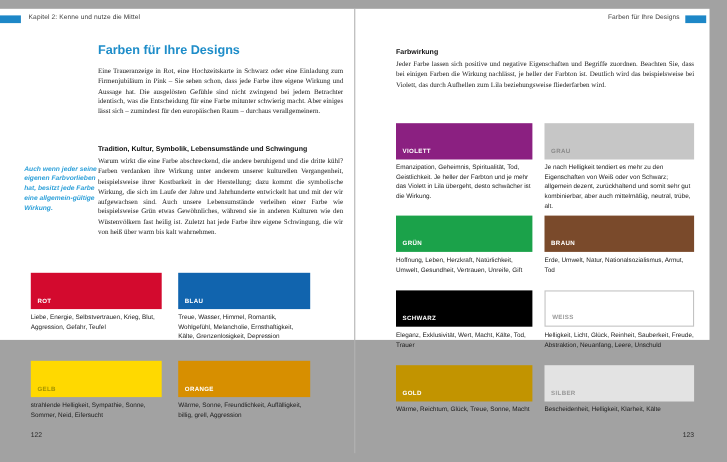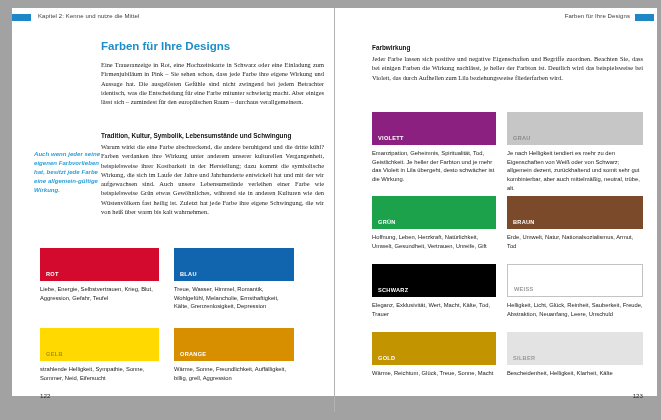--- a/index.html
+++ b/index.html
@@ -5,22 +5,22 @@
   * { margin: 0; padding: 0; box-sizing: border-box; }
   html, body { width: 661px; height: 420px; }
   body {
     background: #a2a2a2;
     font-family: "Liberation Sans", sans-serif;
     position: relative;
     overflow: hidden;
   }
   .spread {
     position: absolute;
-    left: 12px; top: 8px;
-    width: 645px; height: 388px;
+    left: 0; top: 8px;
+    width: 645px; height: 301px;
     background: #ffffff;
   }
   .gutter {
     position: absolute;
     left: 322px; top: 0;
     width: 1px; height: 404px;
     background: #b2b2b2;
   }
   .page {
     position: absolute;

